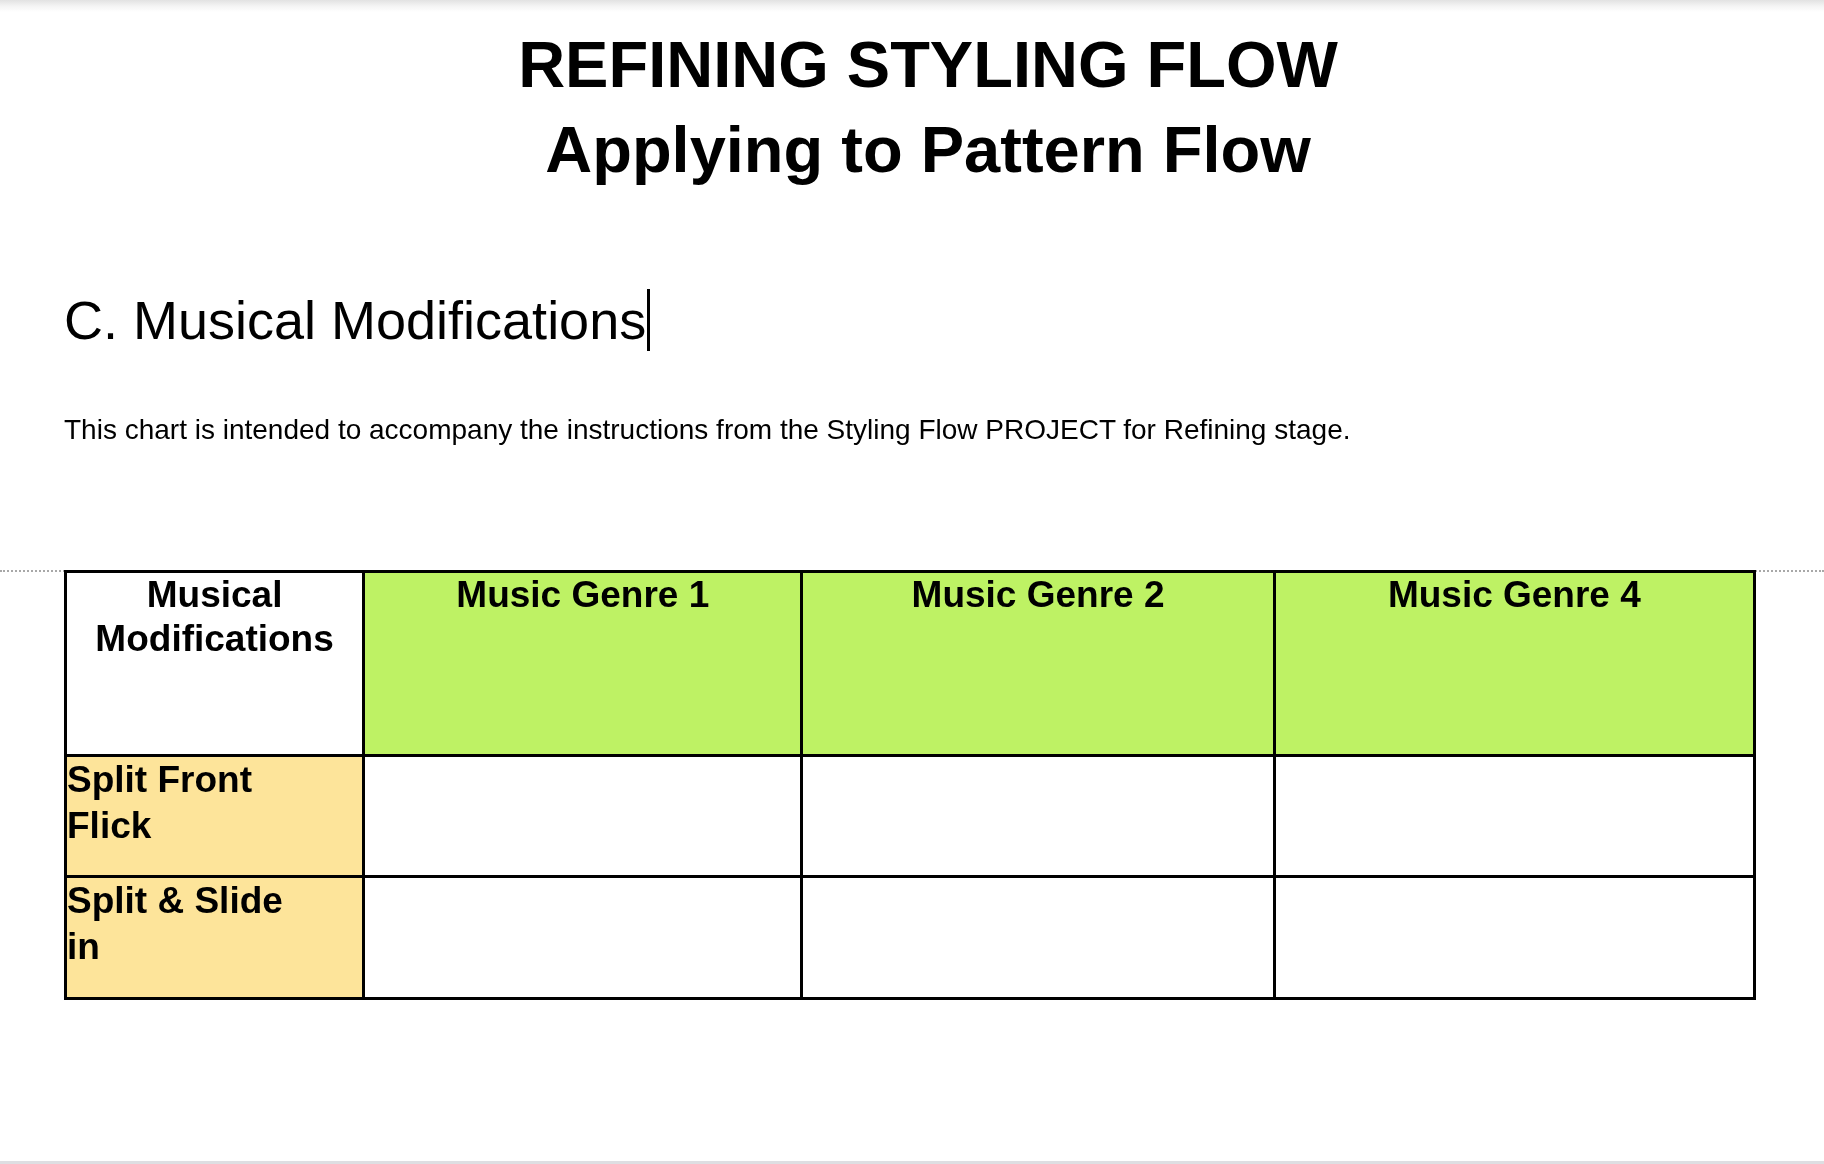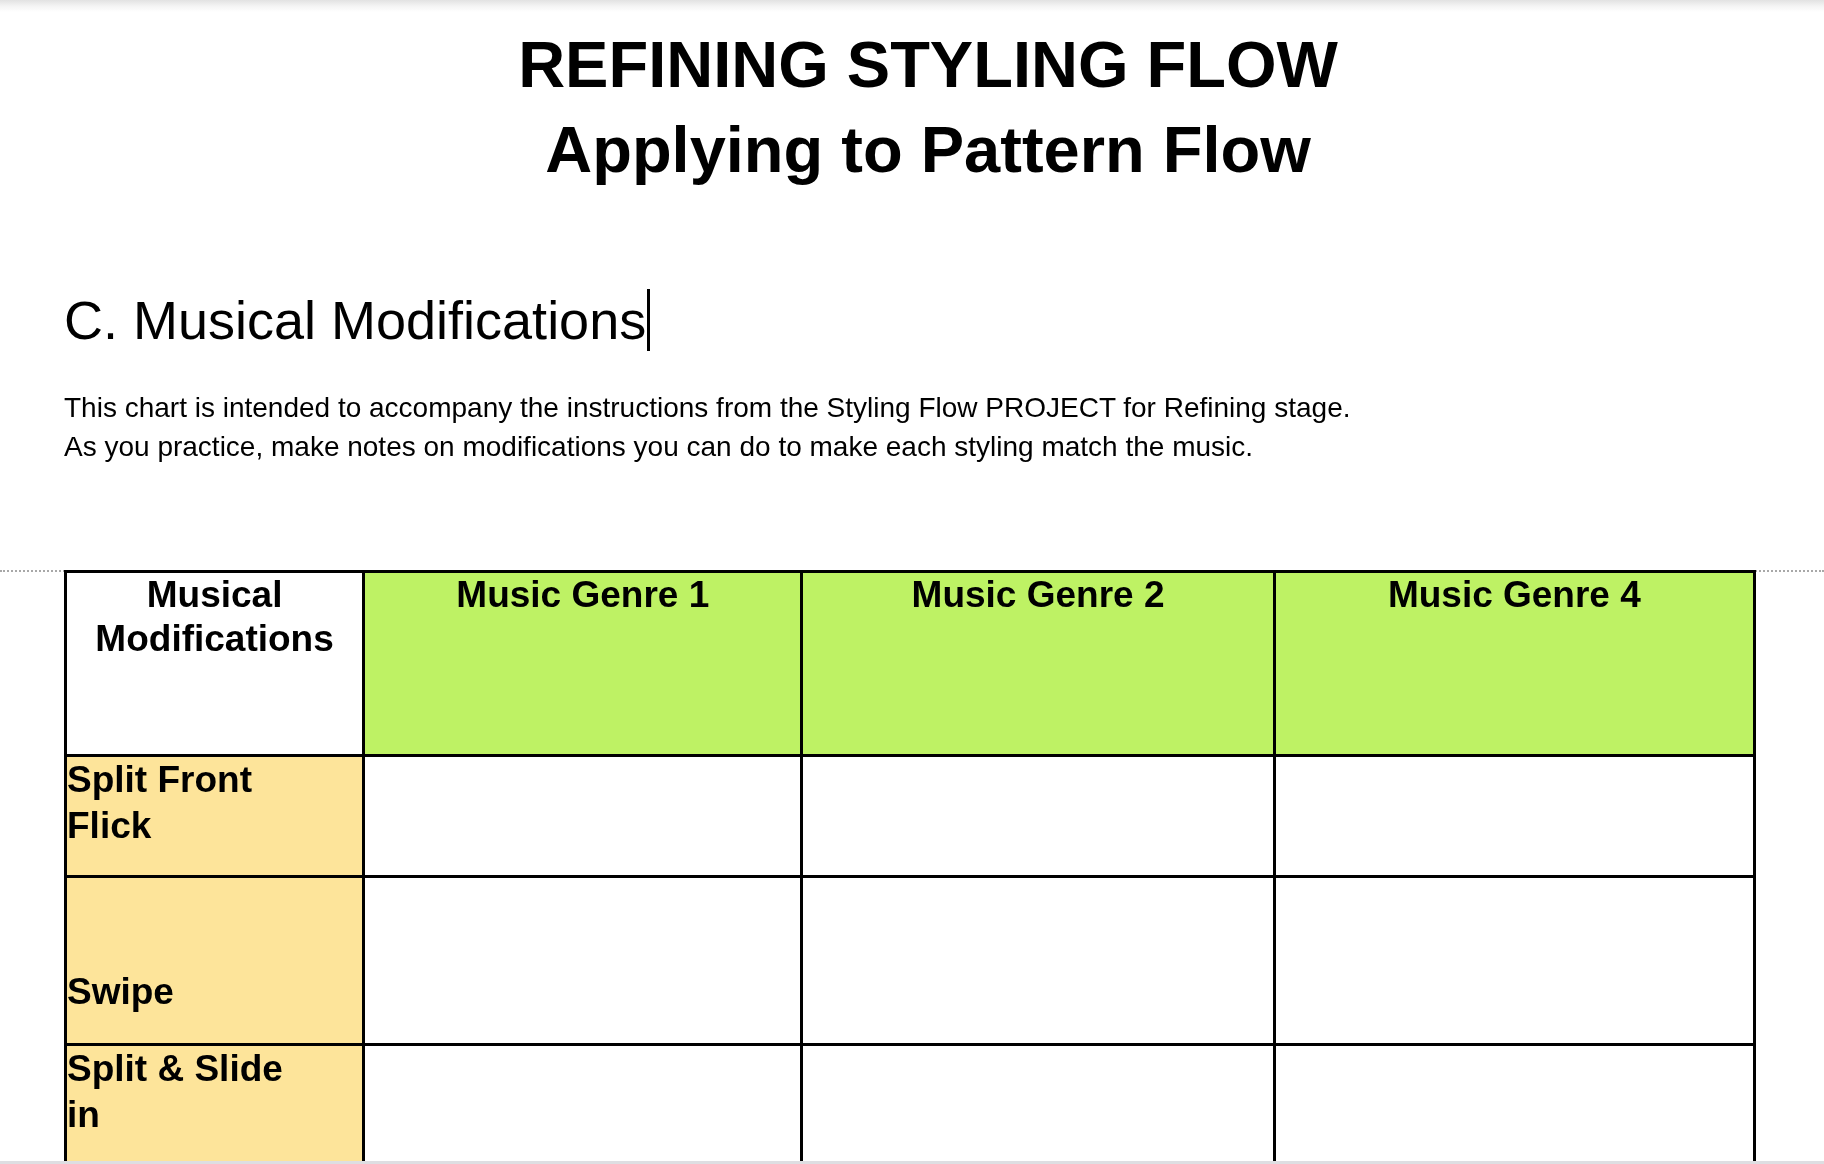--- a/index.html
+++ b/index.html
@@ -54,21 +54,21 @@
       display: inline-block;
       width: 3px;
       height: 62px;
       background: #000;
       vertical-align: -12px;
       margin-left: 1px;
     }
     .intro {
       position: absolute;
       left: 64px;
-      top: 389px;
+      top: 411px;
       font-size: 28px;
       line-height: 38.5px;
       white-space: nowrap;
     }
     .intro div { white-space: nowrap; }
     .page-break {
       position: absolute;
       left: 0;
       top: 570px;
       width: 1824px;
@@ -138,21 +138,20 @@
 
 <div class="doc-title">
   <div>REFINING STYLING FLOW</div>
   <div>Applying to Pattern Flow</div>
 </div>
 
 <div class="section-heading"><span>C. Musical Modifications</span><span class="text-cursor"></span></div>
 
 <div class="intro">
   <div>This chart is intended to accompany the instructions from the Styling Flow PROJECT for Refining stage.</div>
-  <div>As you practice, make notes on modifications you can do to make each styling match the music.</div>
 </div>
 
 <div class="page-break"></div>
 
 <table class="mod-table">
   <colgroup>
     <col class="col-label">
     <col class="col-g1">
     <col class="col-g2">
     <col class="col-g3">
@@ -169,28 +168,20 @@
   </tr>
   <tr class="r1">
     <td class="row-label">
       <div>Split Front</div>
       <div>Flick</div>
     </td>
     <td class="entry-cell"></td>
     <td class="entry-cell"></td>
     <td class="entry-cell"></td>
   </tr>
-  <tr class="r2">
-    <td class="row-label bottom-align">
-      <div>Swipe</div>
-    </td>
-    <td class="entry-cell"></td>
-    <td class="entry-cell"></td>
-    <td class="entry-cell"></td>
-  </tr>
   <tr class="r3">
     <td class="row-label">
       <div>Split &amp; Slide</div>
       <div>in</div>
     </td>
     <td class="entry-cell"></td>
     <td class="entry-cell"></td>
     <td class="entry-cell"></td>
   </tr>
 

